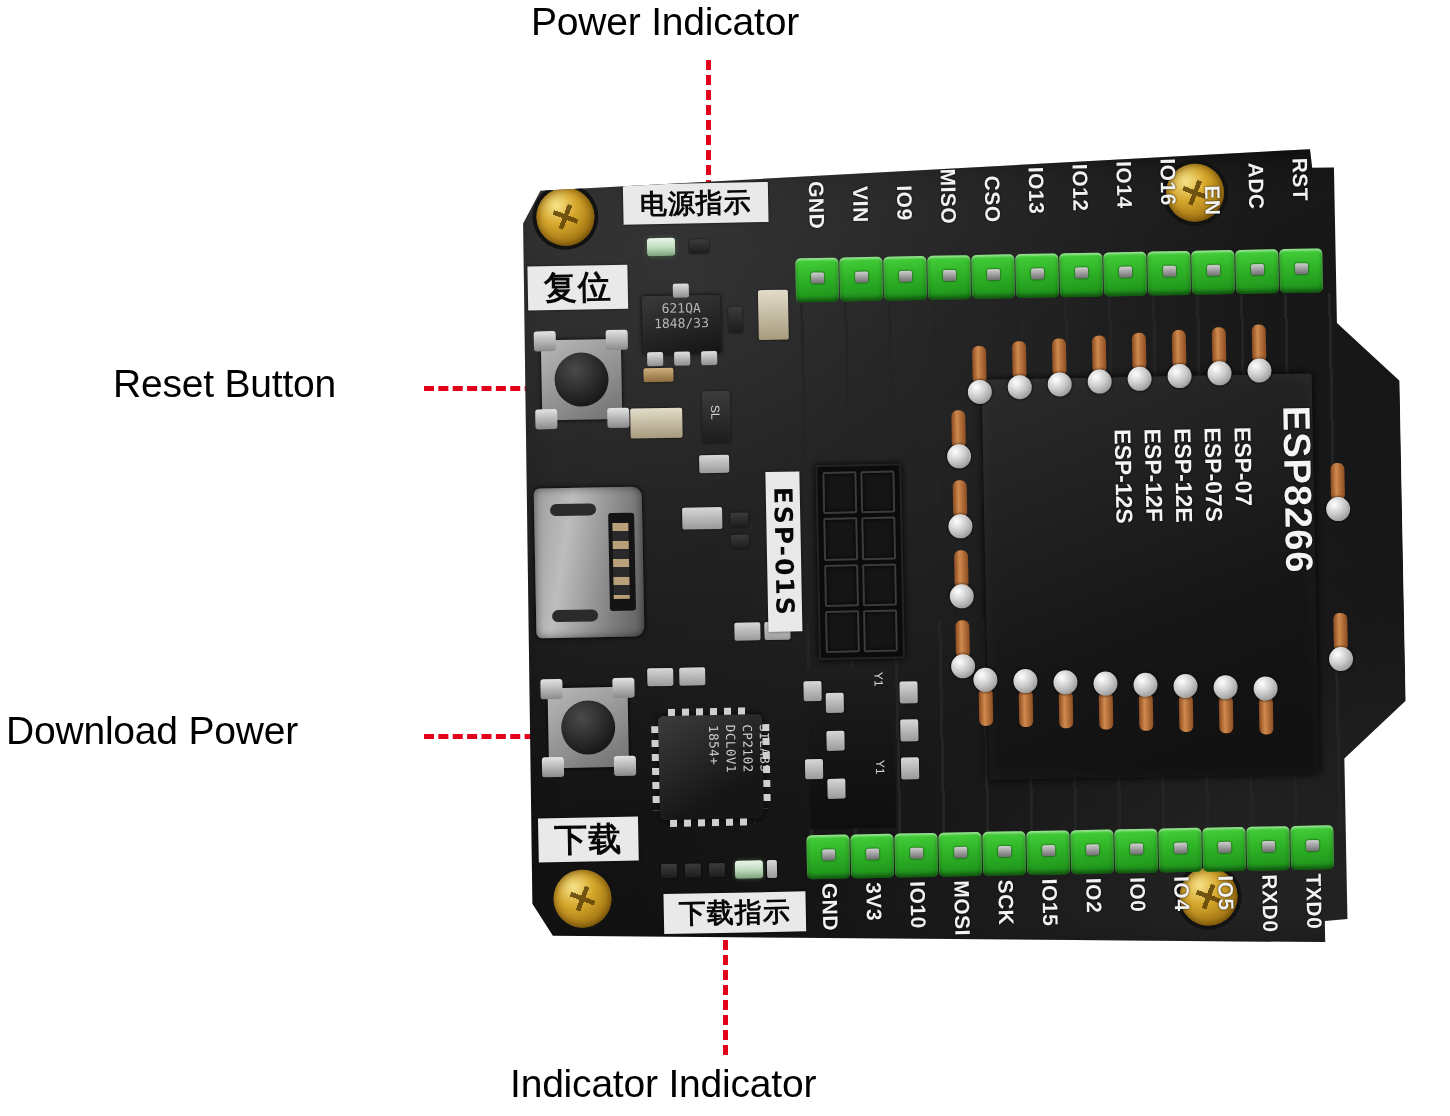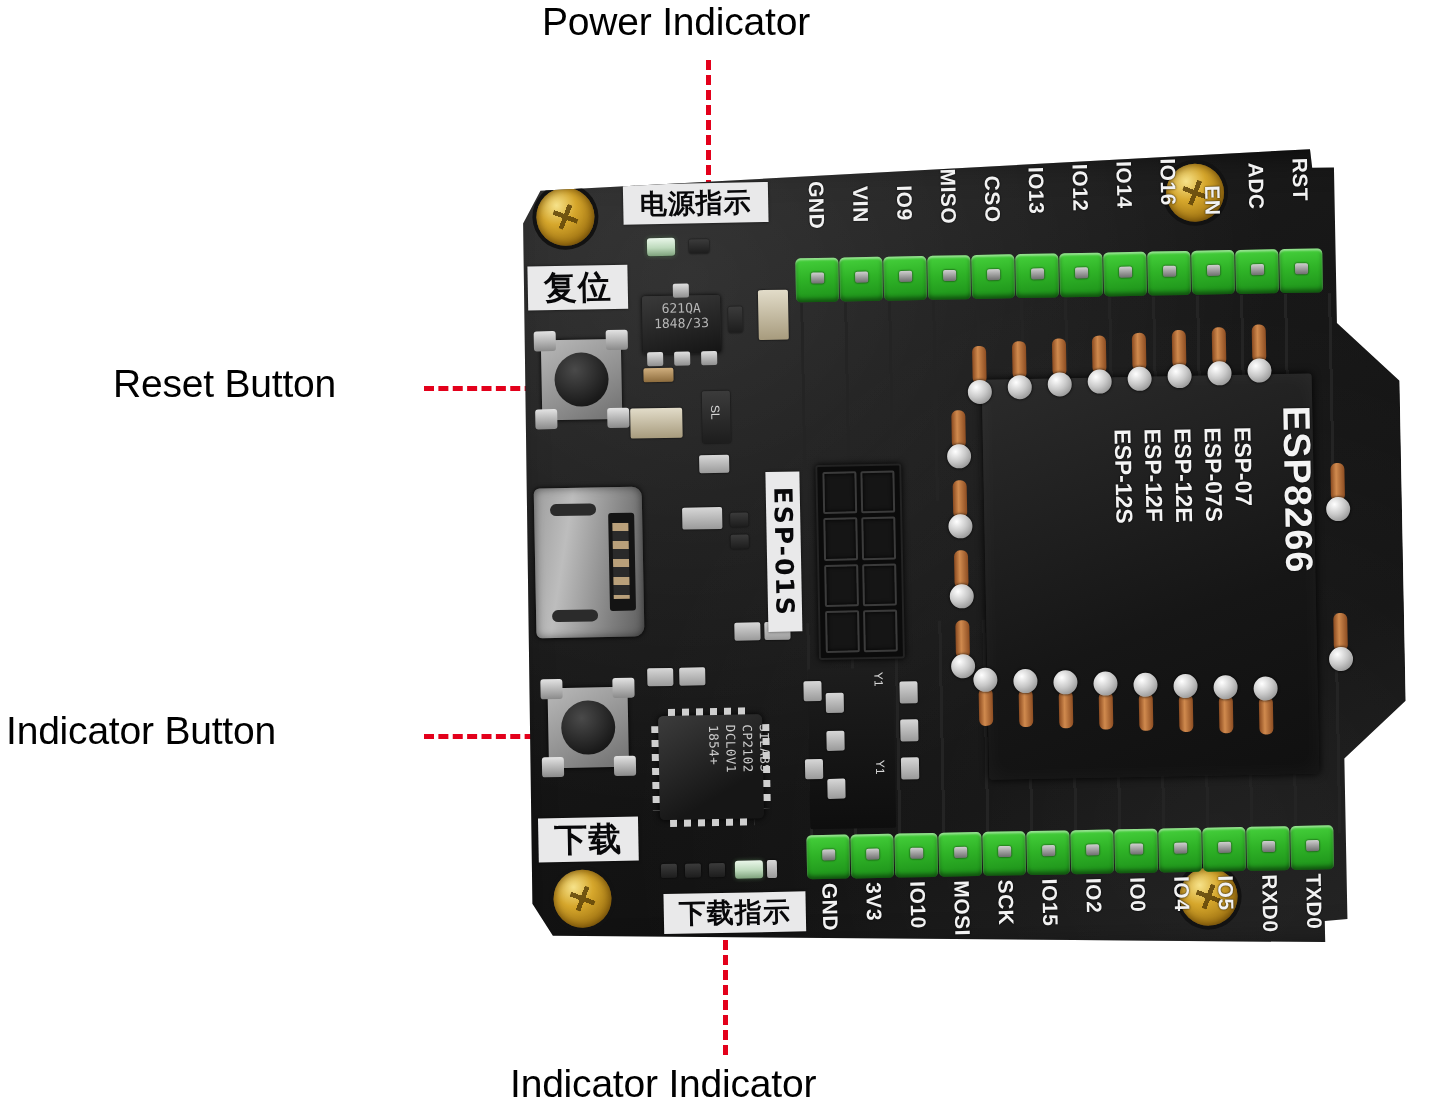--- a/index.html
+++ b/index.html
@@ -111,29 +111,29 @@
      border-radius:5px;box-shadow:0 0 6px #000;}
   .qfn .txt{position:absolute;left:46px;top:10px;color:#cfcfcf;font-size:12.5px;
      font-family:"DejaVu Sans Mono",monospace;writing-mode:vertical-rl;line-height:1.35;letter-spacing:.5px;}
   .qfn .pads{position:absolute;background:#cfcfcf;}
   .xtalblk{position:absolute;background:linear-gradient(#1d1d1d,#0e0e0e);border-radius:2px;}
   .tinylbl{position:absolute;color:#d6d6d6;font-size:12px;writing-mode:vertical-rl;}
 </style>
 </head>
 <body>
 
-<div class="callout" style="left:542px;top:0px;">Power Indicator</div>
+<div class="callout" style="left:531px;top:0px;">Power Indicator</div>
 <div class="leader-v" style="left:706px;top:60px;height:145px;"></div>
 <div class="dot" style="left:694px;top:188px;"></div>
 
 <div class="callout" style="left:113px;top:362px;">Reset Button</div>
 <div class="leader-h" style="left:424px;top:386px;width:125px;"></div>
 <div class="dot" style="left:543px;top:373px;"></div>
 
-<div class="callout" style="left:6px;top:709px;">Indicator Button</div>
+<div class="callout" style="left:6px;top:709px;">Download Power</div>
 <div class="leader-h" style="left:424px;top:734px;width:125px;"></div>
 <div class="dot" style="left:543px;top:721px;"></div>
 
 <div class="callout" style="left:510px;top:1062px;">Indicator Indicator</div>
 <div class="leader-v" style="left:723px;top:940px;height:115px;"></div>
 <div class="dot" style="left:711px;top:903px;"></div>
 
 <div id="board-wrap">
   <div class="pcb">
     <div class="pcb-sheen"></div>

